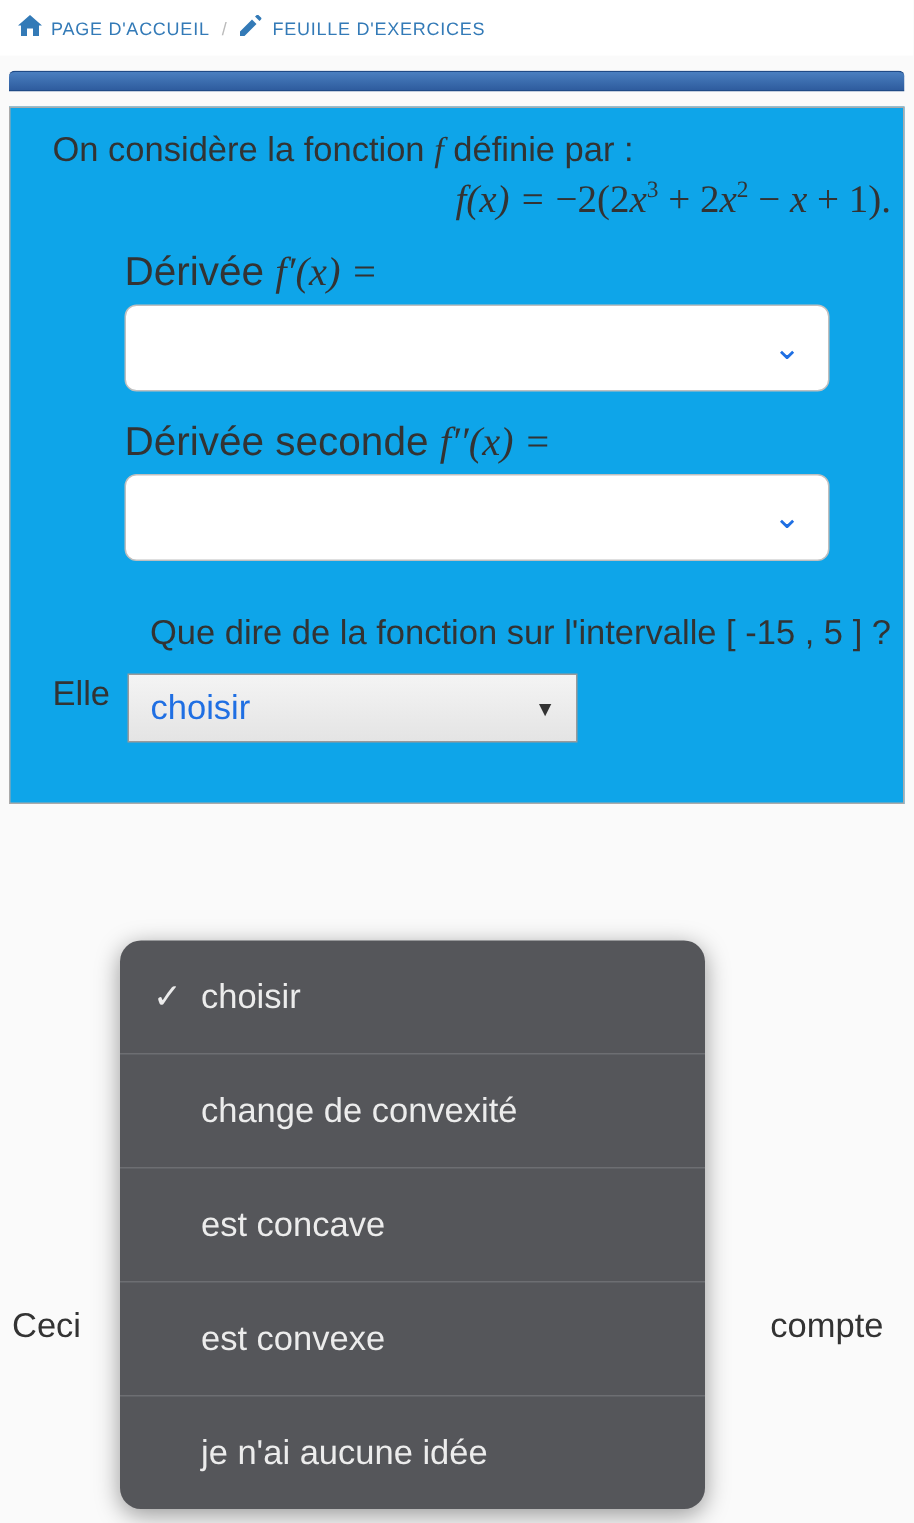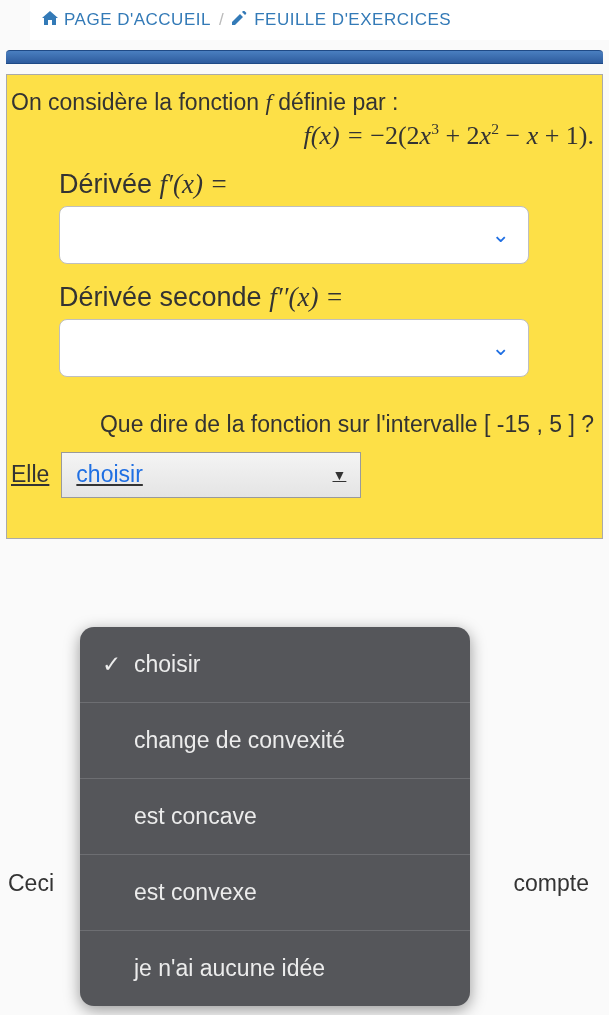--- a/index.html
+++ b/index.html
@@ -6,44 +6,43 @@
   html, body { margin:0; padding:0; }
   body {
     width:609px;
     min-height:1015px;
     font-family: Arial, Helvetica, sans-serif;
     background:#fafafa;
     color:#333;
   }
   .breadcrumb {
     padding:10px 12px;
-    font-size:17px;
+    font-size:12px;
     color:#337ab7;
     letter-spacing:0.5px;
     display:flex;
     align-items:center;
     gap:8px;
     background:#fff;
-    margin-left:30px;
   }
   .breadcrumb .sep { color:#bbb; }
   .breadcrumb a { color:#337ab7; text-decoration:none; display:flex; align-items:center; gap:6px; }
   .top-bar {
     height:14px;
     background:linear-gradient(#4a7fc0,#2e5c9e);
     border-top:1px solid #1f4a86;
     border-bottom:1px solid #1f4a86;
     border-radius:4px 4px 0 0;
     margin:10px 6px 0 6px;
   }
   .panel {
     margin:10px 6px 14px 6px;
     border:1px solid #aaa;
-    background:#fde047;
-    padding:14px 8px 40px 4px;
+    background:#0ea5e9;
+    padding:14px 8px 40px 28px;
     font-size:23px;
   }
   .math { font-family:"Times New Roman",serif; font-style:italic; }
   .fn-line { font-size:26px; margin-top:4px;text-align:right; }
   .sub-q { margin-top:6px; }
   .form-row { margin:18px 0 0 48px; }
   .label-row { font-size:27px; }
   .select-wide {
     display:flex;
     align-items:center;
@@ -53,21 +52,21 @@
     border:1px solid #bfbfbf;
     border-radius:8px;
     background:#fff;
     margin-top:6px;
     padding:0 18px;
     font-size:20px;
     color:#333;
   }
   .chev { color:#1f6fe3; font-size:22px; }
   .q2 { margin-top:30px; font-size:23px; line-height:1.5;text-align:right; }
-  .inline-select-row { margin-top:10px; display:flex; align-items:center; gap:12px;text-decoration:underline; }
+  .inline-select-row { margin-top:10px; display:flex; align-items:flex-start; gap:12px; }
   .inline-select {
     width:300px;
     height:46px;
     border:1px solid #9a9a9a;
     background:linear-gradient(#f4f4f4,#e4e4e4);
     display:flex;
     align-items:center;
     justify-content:space-between;
     padding:0 14px 0 14px;
     font-size:23px;

